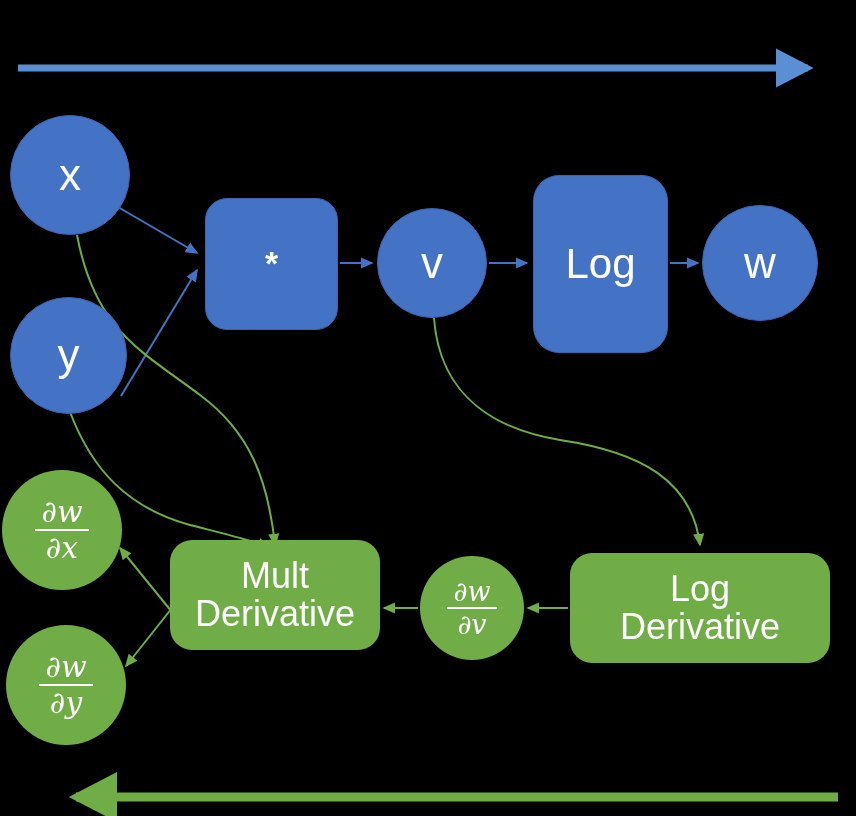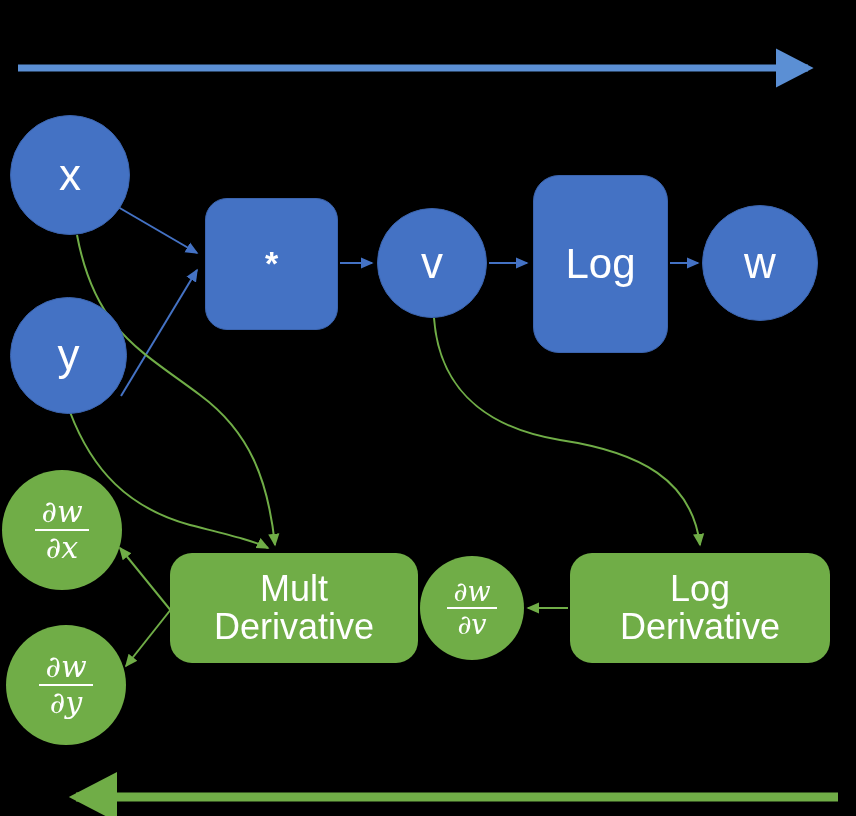--- a/index.html
+++ b/index.html
@@ -118,21 +118,21 @@
     </span>
   </div>
 
   <div class="node circle green" style="left:6px;top:625px;width:120px;height:120px;">
     <span class="frac">
       <span class="num">∂w</span>
       <span class="den">∂y</span>
     </span>
   </div>
 
-  <div class="node rbox green" style="left:170px;top:553px;width:248px;height:110px;border-radius:22px;">
+  <div class="node rbox green" style="left:170px;top:540px;width:210px;height:110px;border-radius:22px;">
     <span class="optxt">
       <span class="lbl">Mult</span>
       <span class="lbl">Derivative</span>
     </span>
   </div>
 
   <div class="node circle green" style="left:420px;top:556px;width:104px;height:104px;">
     <span class="frac small">
       <span class="num">∂w</span>
       <span class="den">∂v</span>

